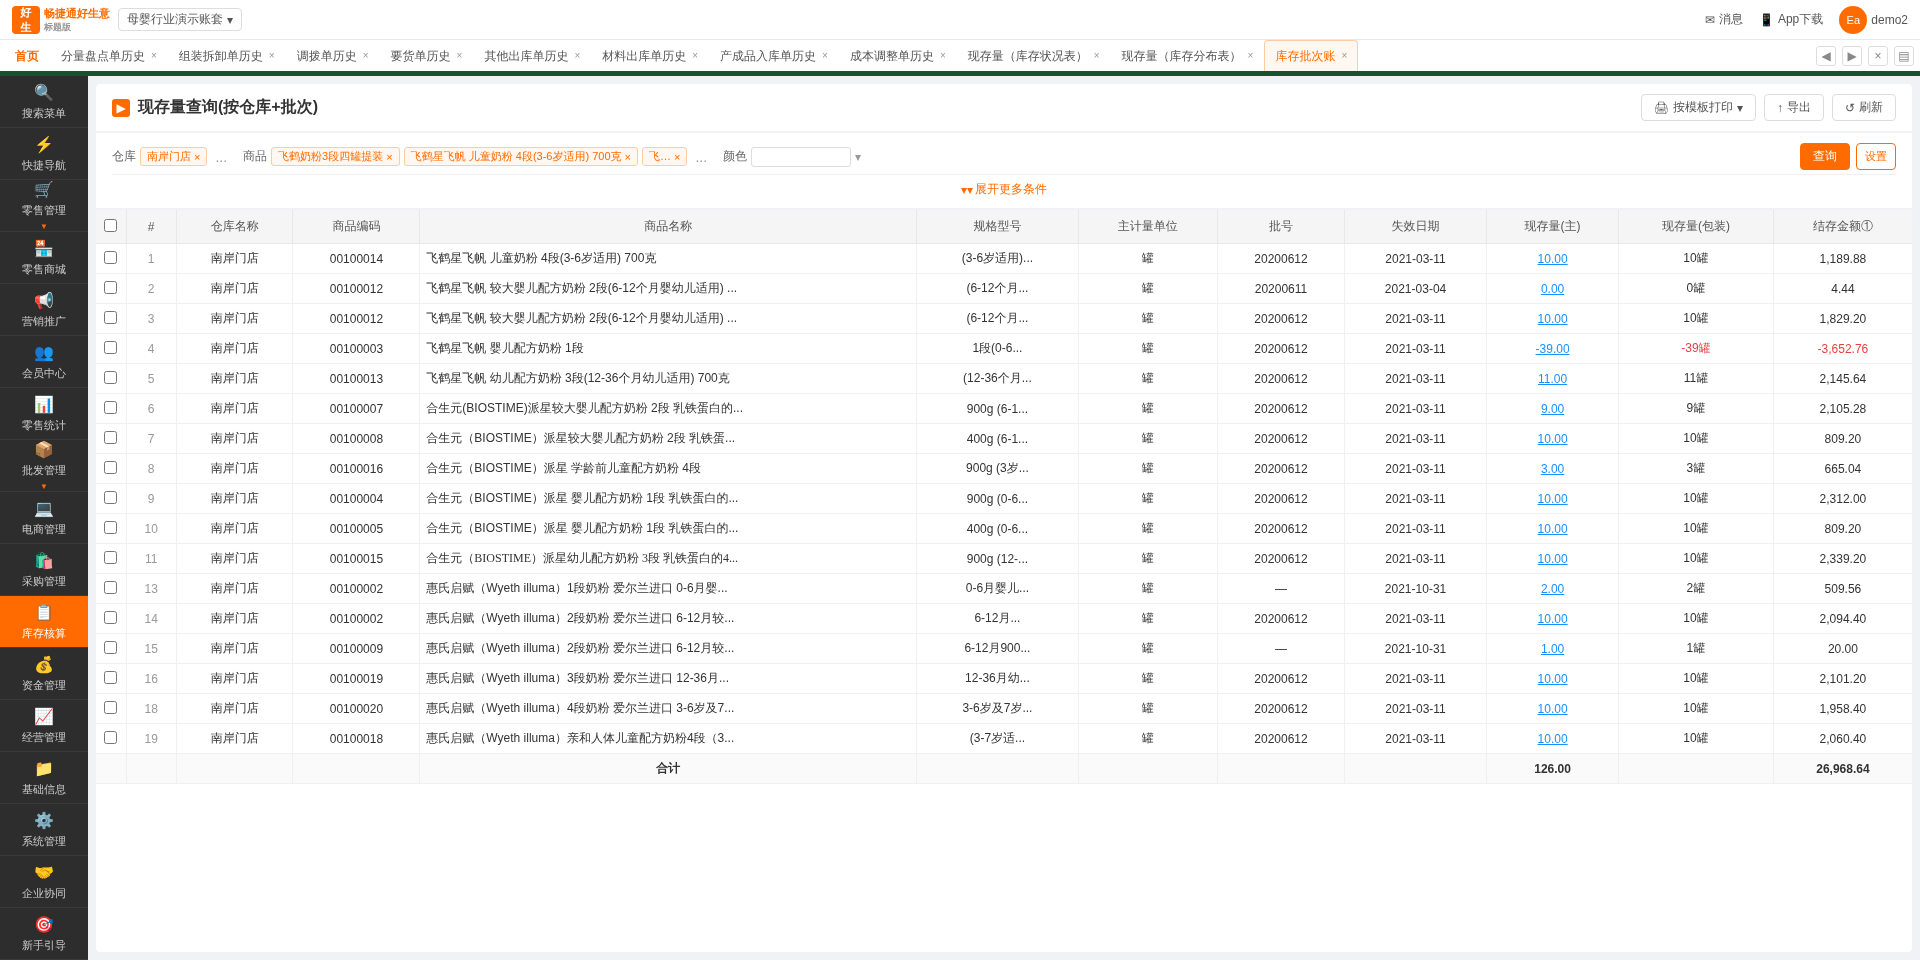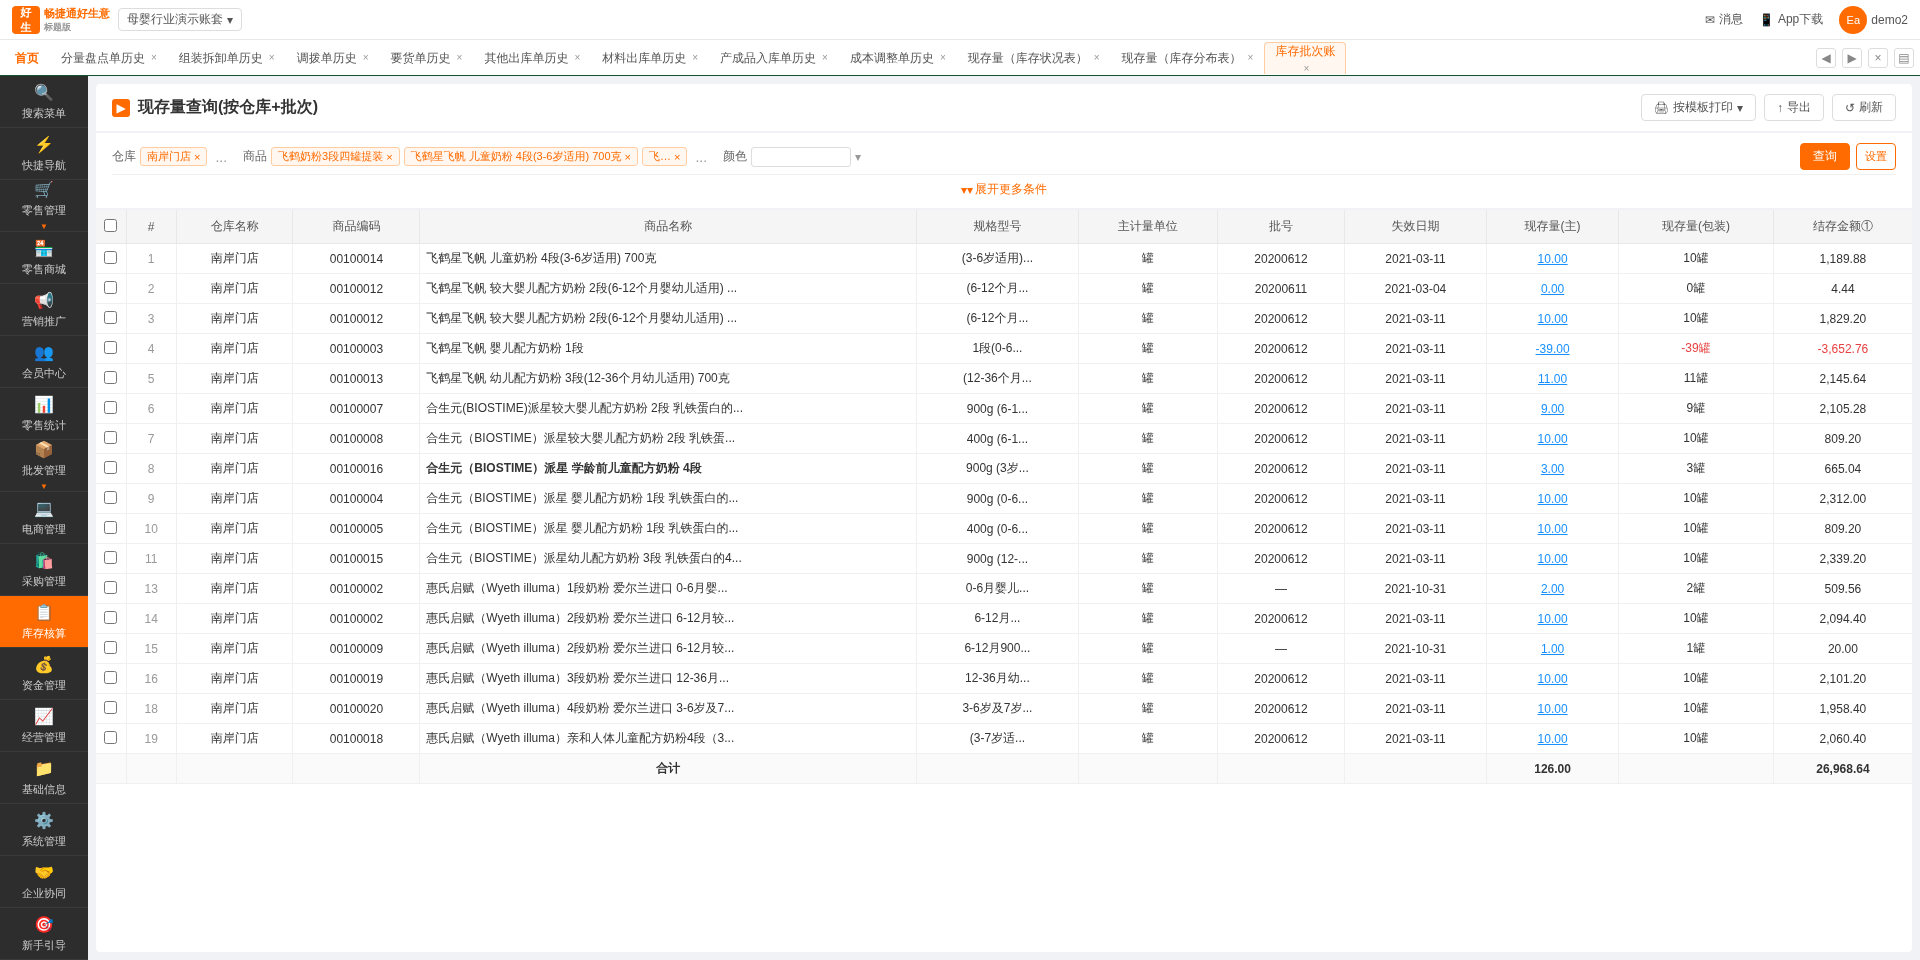--- a/index.html
+++ b/index.html
@@ -9,23 +9,23 @@
     .top-bar { background: #fff; height: 40px; display: flex; align-items: center; padding: 0 12px; border-bottom: 1px solid #e8e8e8; justify-content: space-between; flex-shrink: 0; }
     .top-bar-left { display: flex; align-items: center; gap: 8px; }
     .logo-area { display: flex; align-items: center; gap: 4px; color: #ff6b00; font-weight: bold; font-size: 13px; }
     .logo-icon { width: 28px; height: 28px; background: #ff6b00; border-radius: 4px; display: flex; align-items: center; justify-content: center; color: white; font-size: 11px; }
     .company-select { display: flex; align-items: center; gap: 4px; border: 1px solid #ddd; border-radius: 4px; padding: 2px 8px; cursor: pointer; font-size: 12px; color: #555; }
     .top-bar-right { display: flex; align-items: center; gap: 16px; }
     .top-right-item { display: flex; align-items: center; gap: 4px; cursor: pointer; color: #555; font-size: 12px; }
     .avatar { width: 28px; height: 28px; border-radius: 50%; background: #ff6b00; display: flex; align-items: center; justify-content: center; color: white; font-size: 11px; }
 
     
-    .tab-bar { background: #fff; height: 36px; display: flex; align-items: center; border-bottom: 1px solid #14532d; overflow: hidden; flex-shrink: 0; padding: 0 4px; }
+    .tab-bar { background: #fff; height: 36px; display: flex; align-items: center; border-bottom: 5px solid #14532d; overflow: hidden; flex-shrink: 0; padding: 0 4px; }
     .tab-item { display: flex; align-items: center; padding: 0 10px; height: 32px; border-radius: 4px 4px 0 0; cursor: pointer; font-size: 12px; white-space: nowrap; gap: 4px; flex-shrink: 0; color: #555; border: 1px solid transparent; border-bottom: none; }
-    .tab-item.active { background: #fff7f0; color: #ff6b00; border-color: #ffcca0; font-weight: 500; flex-direction: column; }
+    .tab-item.active { background: #fff7f0; color: #ff6b00; border-color: #ffcca0; font-weight: 500; }
     .tab-item.home { color: #ff6b00; font-weight: bold; }
     .tab-close { color: #999; font-size: 10px; margin-left: 2px; line-height: 1; }
     .tab-nav-btn { width: 20px; height: 20px; display: flex; align-items: center; justify-content: center; cursor: pointer; color: #888; border: 1px solid #ddd; border-radius: 3px; margin: 0 2px; flex-shrink: 0; }
 
     
     .main-layout { display: flex; flex: 1; overflow: hidden; }
 
     
     .sidebar { width: 88px; background: #2d2d2d; display: flex; flex-direction: column; flex-shrink: 0; overflow-y: auto; }
     .sidebar-item { display: flex; flex-direction: column; align-items: center; justify-content: center; padding: 10px 4px; cursor: pointer; color: #ccc; font-size: 11px; gap: 4px; border-bottom: 1px solid #3a3a3a; text-align: center; min-height: 52px; }
@@ -435,21 +435,21 @@
     <td>2021-03-11</td>
     <td class="text-link">10.00</td>
     <td class="">10罐</td>
     <td class="td-right">809.20</td>
   </tr>
             <tr>
     <td><input type="checkbox" style=""></td>
     <td class="row-num">8</td>
     <td>南岸门店</td>
     <td>00100016</td>
-    <td class="td-left" style="max-width:260px;overflow:hidden;text-overflow:ellipsis;font-weight:bold;">合生元（BIOSTIME）派星 学龄前儿童配方奶粉 4段</td>
+    <td class="td-left" style="max-width:260px;overflow:hidden;text-overflow:ellipsis;">合生元（BIOSTIME）派星 学龄前儿童配方奶粉 4段</td>
     <td>900g (3岁...</td>
     <td>罐</td>
     <td>20200612</td>
     <td>2021-03-11</td>
     <td class="text-link">3.00</td>
     <td class="">3罐</td>
     <td class="td-right">665.04</td>
   </tr>
             <tr>
     <td><input type="checkbox" style=""></td>
@@ -477,21 +477,21 @@
     <td>2021-03-11</td>
     <td class="text-link">10.00</td>
     <td class="">10罐</td>
     <td class="td-right">809.20</td>
   </tr>
             <tr>
     <td><input type="checkbox" style=""></td>
     <td class="row-num">11</td>
     <td>南岸门店</td>
     <td>00100015</td>
-    <td class="td-left" style="max-width:260px;overflow:hidden;text-overflow:ellipsis;">合生元（BIOSTIME）派星幼儿配方奶粉 3段 乳铁蛋白的4...</td>
+    <td class="td-left" style="max-width:260px;overflow:hidden;text-overflow:ellipsis;font-family:Liberation Serif, serif;">合生元（BIOSTIME）派星幼儿配方奶粉 3段 乳铁蛋白的4...</td>
     <td>900g (12-...</td>
     <td>罐</td>
     <td>20200612</td>
     <td>2021-03-11</td>
     <td class="text-link">10.00</td>
     <td class="">10罐</td>
     <td class="td-right">2,339.20</td>
   </tr>
             <tr>
     <td><input type="checkbox" style=""></td>

